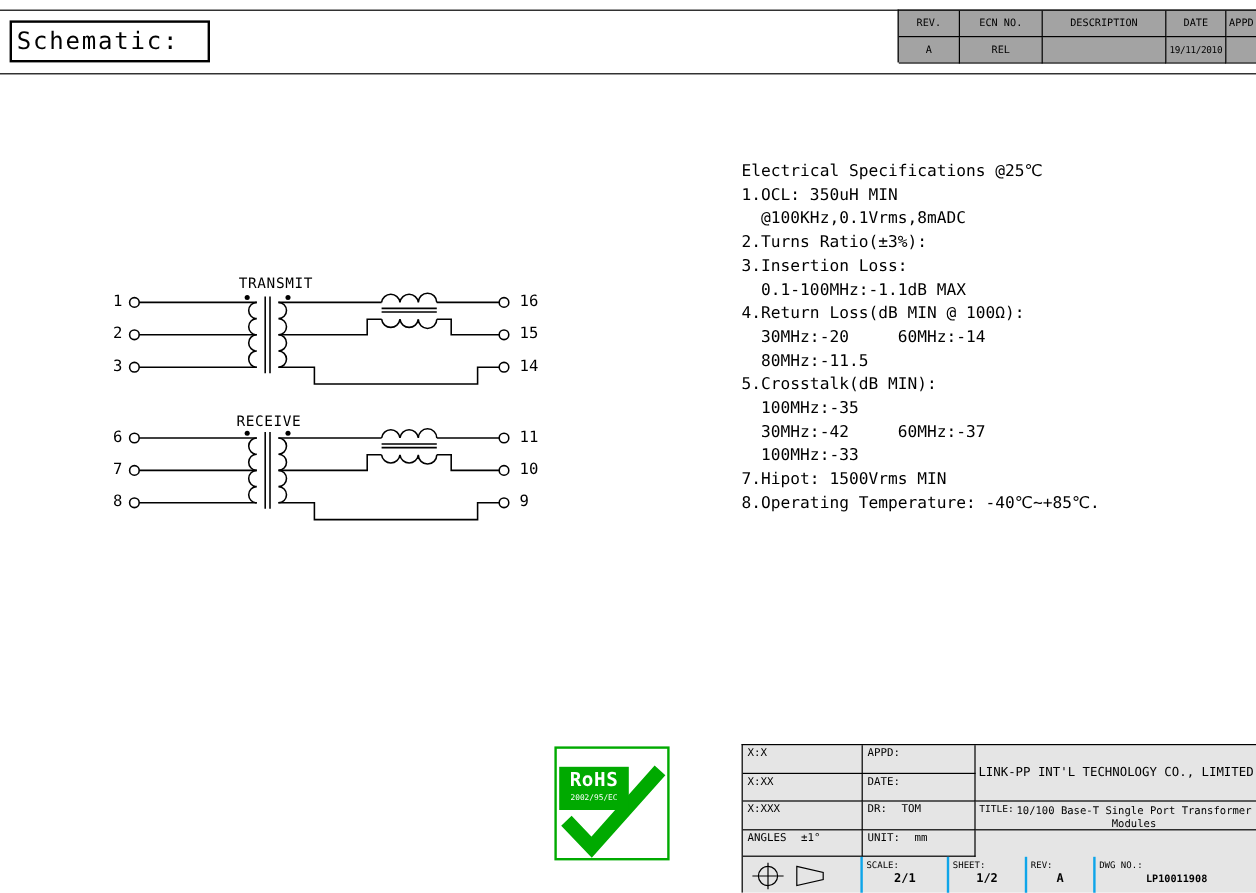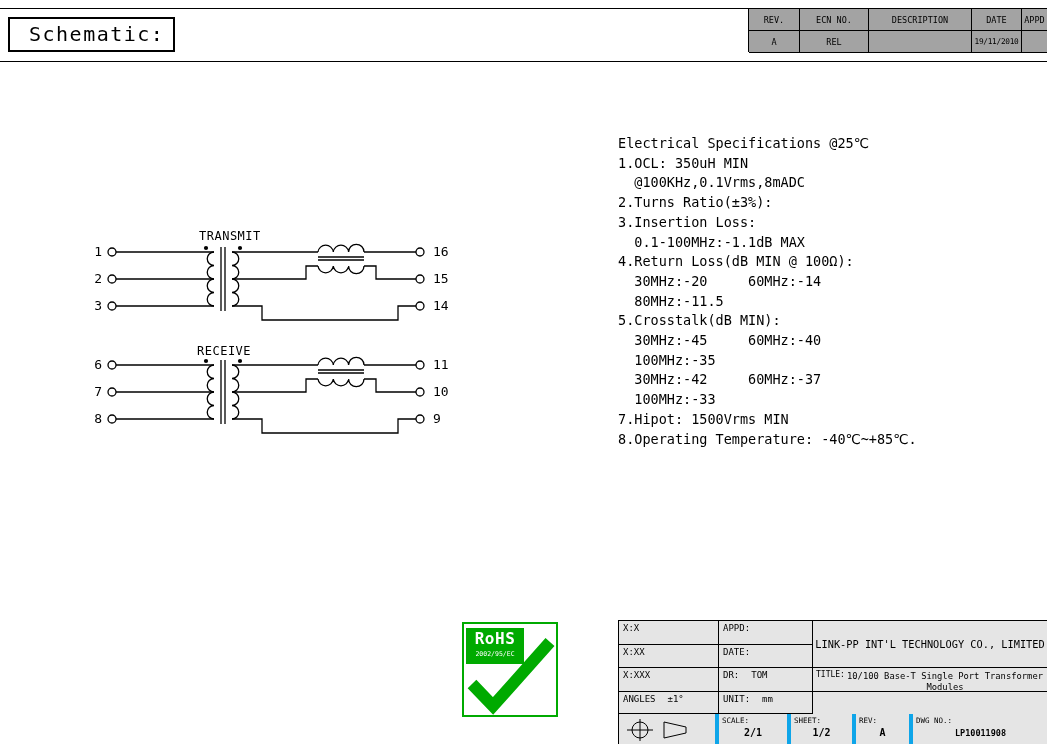--- a/index.html
+++ b/index.html
@@ -8,21 +8,21 @@
     position:relative; width:1047px; height:744px; overflow:hidden;
     font-family:"DejaVu Sans Mono","DejaVu Sans",monospace; color:#000;
   }
   .abs { position:absolute; }
   .hline { position:absolute; height:1px; background:#000; left:0; width:1047px; }
 
   
   .schem-box {
     left:8px; top:17px; width:167px; height:35px;
     border:2px solid #000; font-size:20px; line-height:30px;
-    padding-left:19px; letter-spacing:1.5px; background:#fff;
+    padding-left:4px; letter-spacing:1.5px; background:#fff;
   }
 
   
   .rev-table {
     left:748px; top:8px; width:299px; height:44px;
     display:grid; grid-template-columns:51px 69px 103px 50px 26px;
     grid-template-rows:22px 22px;
     border-top:1px solid #000; border-left:1px solid #000;
     font-size:8.5px; background:#a3a3a3;
   }
@@ -40,21 +40,21 @@
   .sec { position:absolute; font-size:12px; letter-spacing:0.5px; }
 
   
   .specs { left:618px; top:134px; }
   .specs div { white-space:pre; font-size:13.5px; line-height:19.7px; }
 
   
   .rohs { left:462px; top:622px; width:96px; height:95px; }
   .rohs .frame { position:absolute; inset:0; border:2px solid #00AA00; }
   .rohs-badge {
-    position:absolute; left:4px; top:6px; width:58px; height:36px;
+    position:absolute; left:4px; top:17px; width:58px; height:36px;
     background:#00AA00; color:#fff; text-align:center;
   }
   .rohs-badge .rt { font-size:16px; font-weight:bold; line-height:22px; letter-spacing:0.5px; }
   .rohs-badge .rd { font-size:6.5px; line-height:8px; }
   .rohs svg { position:absolute; left:0; top:0; }
 
   
   .tblock {
     left:618px; top:620px; width:429px; height:124px;
     display:grid; grid-template-columns:100px 94px 235px;
@@ -65,21 +65,21 @@
   .cell { border-right:1px solid #000; border-bottom:1px solid #000; padding:2px 4px; position:relative; overflow:hidden; }
   .g11{grid-area:1/1;} .g12{grid-area:1/2;} .g21{grid-area:2/1;} .g22{grid-area:2/2;}
   .g31{grid-area:3/1;} .g32{grid-area:3/2;} .g41{grid-area:4/1;} .g42{grid-area:4/2;}
   .gco{grid-area:1/3/3/4;} .gti{grid-area:3/3;} .gpa{grid-area:4/3;} .gbo{grid-area:5/1/6/4;}
   .val { margin-left:12px; }
   .tiny { position:absolute; left:3px; top:2px; font-size:8px; white-space:nowrap; }
   .company { display:flex; align-items:center; justify-content:center; font-size:10.3px; white-space:nowrap; }
   .title-val { margin-left:30px; margin-top:1px; text-align:center; font-size:8.8px; line-height:10.5px; }
   .part-val { text-align:center; font-size:12.5px; margin-top:5px; letter-spacing:0.5px; }
   .gbo { padding:0; display:flex; }
-  .bcell { position:relative; border-right:4px solid #0ea5e9; height:100%; padding:2px 3px; overflow:hidden; }
+  .bcell { position:relative; border-right:2px solid #0ea5e9; height:100%; padding:2px 3px; overflow:hidden; }
   .bcell:last-child { border-right:none; }
   .bcell .tiny { font-size:7.5px; }
   .bval { text-align:center; font-size:10px; margin-top:11px;font-weight:bold; }
   .bval.dwg { font-size:8.5px; margin-top:12px; }
 </style>
 </head>
 <body>
 
 <div class="hline" style="top:8px"></div>
 <div class="hline" style="top:61px"></div>
@@ -154,21 +154,20 @@
   <div>Electrical Specifications @25℃</div>
   <div>1.OCL: 350uH MIN</div>
   <div>  @100KHz,0.1Vrms,8mADC</div>
   <div>2.Turns Ratio(±3%):</div>
   <div>3.Insertion Loss:</div>
   <div>  0.1-100MHz:-1.1dB MAX</div>
   <div>4.Return Loss(dB MIN @ 100Ω):</div>
   <div>  30MHz:-20     60MHz:-14</div>
   <div>  80MHz:-11.5</div>
   <div>5.Crosstalk(dB MIN):</div>
-  <div>  30MHz:-45     60MHz:-40</div>
   <div>  100MHz:-35</div>
   <div>  30MHz:-42     60MHz:-37</div>
   <div>  100MHz:-33</div>
   <div>7.Hipot: 1500Vrms MIN</div>
   <div>8.Operating Temperature: -40℃~+85℃.</div>
 </div>
 
 <div class="abs rohs">
   <div class="frame"></div>
   <svg width="96" height="95" viewBox="0 0 96 95">

